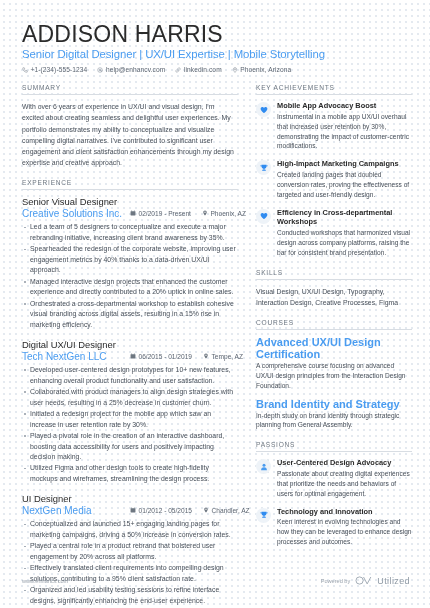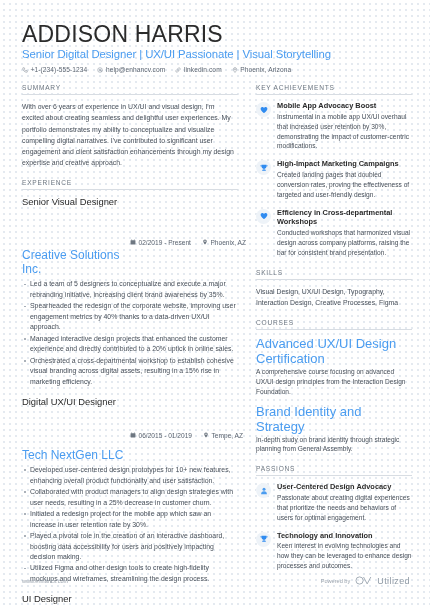--- a/index.html
+++ b/index.html
@@ -77,23 +77,22 @@
   }
   .job-meta {
     display: flex;
     align-items: center;
     font-size: 6.6px;
     color: #5b6470;
     margin-bottom: 3px;
   }
   .company {
     color: #4a9cf0;
-    font-size: 12px;
+    font-size: 10px;
     flex: 0 0 108px;
-    margin-top: 40px;
   }
   .meta-item { display: flex; align-items: center; gap: 2.5px; white-space: nowrap; }
   .meta-item + .meta-item { margin-left: 11px; }
   ul.bullets { list-style: none; }
   ul.bullets li {
     position: relative;
     padding-left: 8px;
     font-size: 6.9px;
     line-height: 1.52;
     color: #474f59;
@@ -125,42 +124,42 @@
     line-height: 1.3;
     margin-bottom: 1px;
   }
   .ach-desc {
     font-size: 6.6px;
     line-height: 1.5;
     color: #474f59;
   }
   
   .course { margin-bottom: 7px; }
-  .course-title { font-size: 13px; color: #4a9cf0; margin-bottom: 1px; }
+  .course-title { font-size: 11px; color: #4a9cf0; margin-bottom: 1px; font-weight: bold; }
   .course-desc { font-size: 6.6px; line-height: 1.5; color: #474f59; }
   
   .footer {
     position: absolute;
     left: 22px; right: 20px; bottom: 22px;
     display: flex; align-items: center; justify-content: space-between;
     font-size: 5.6px;
     color: #9aa3ad;
   }
   .brand { display: flex; align-items: center; gap: 5px; }
   .brand-name { font-size: 9px; color: #8e99a4; letter-spacing: 0.4px; }
 </style>
 </head>
 <body>
 
 <div id="page">
  <div class="sheet">
 
   <div>
     <div class="name">ADDISON HARRIS</div>
-    <div class="headline">Senior Digital Designer | UX/UI Passionate | Visual Storytelling</div>
+    <div class="headline">Senior Digital Designer | UX/UI Expertise | Mobile Storytelling</div>
     <div class="contacts">
 
       <div class="contact">
         <span>
           <svg width="6" height="6" viewBox="0 0 16 16" fill="none" stroke="#8b949e" stroke-width="1.6">
             <path d="M3 2h3l1.5 3.5L6 7a9 9 0 0 0 3 3l1.5-1.5L14 10v3a1 1 0 0 1-1 1A11 11 0 0 1 2 3a1 1 0 0 1 1-1z"></path>
           </svg>
         </span>
         <span>+1-(234)-555-1234</span>
       </div>

